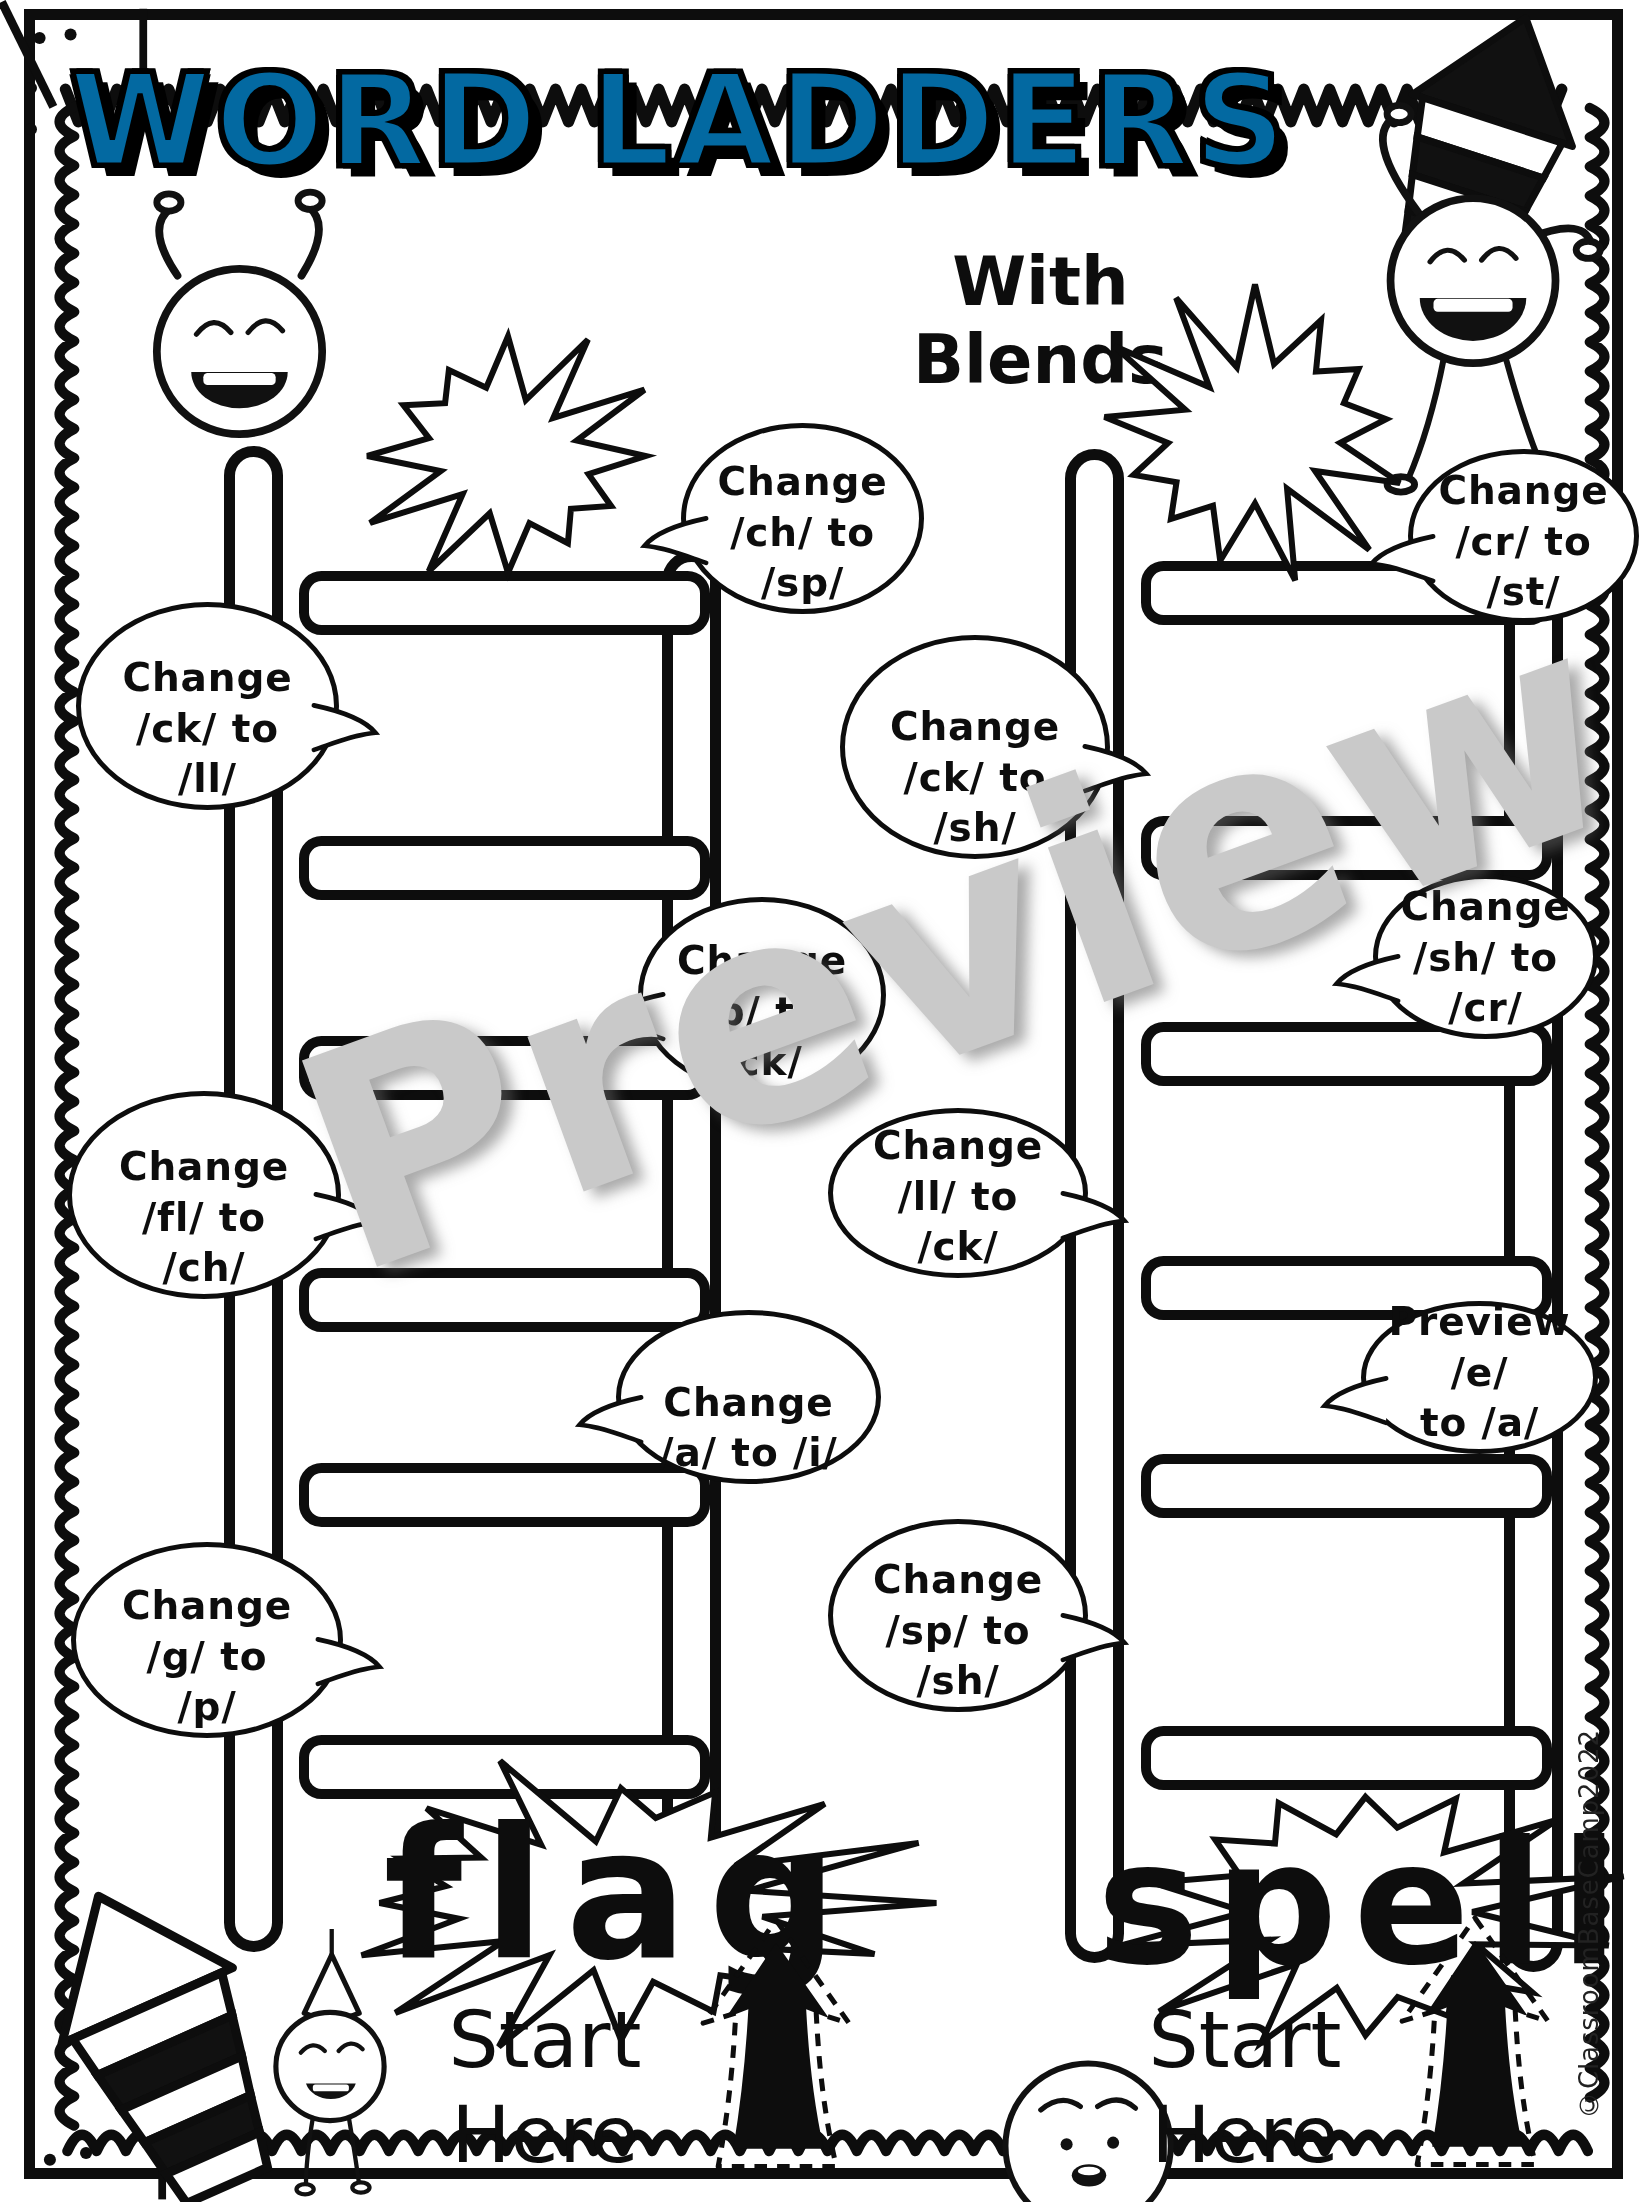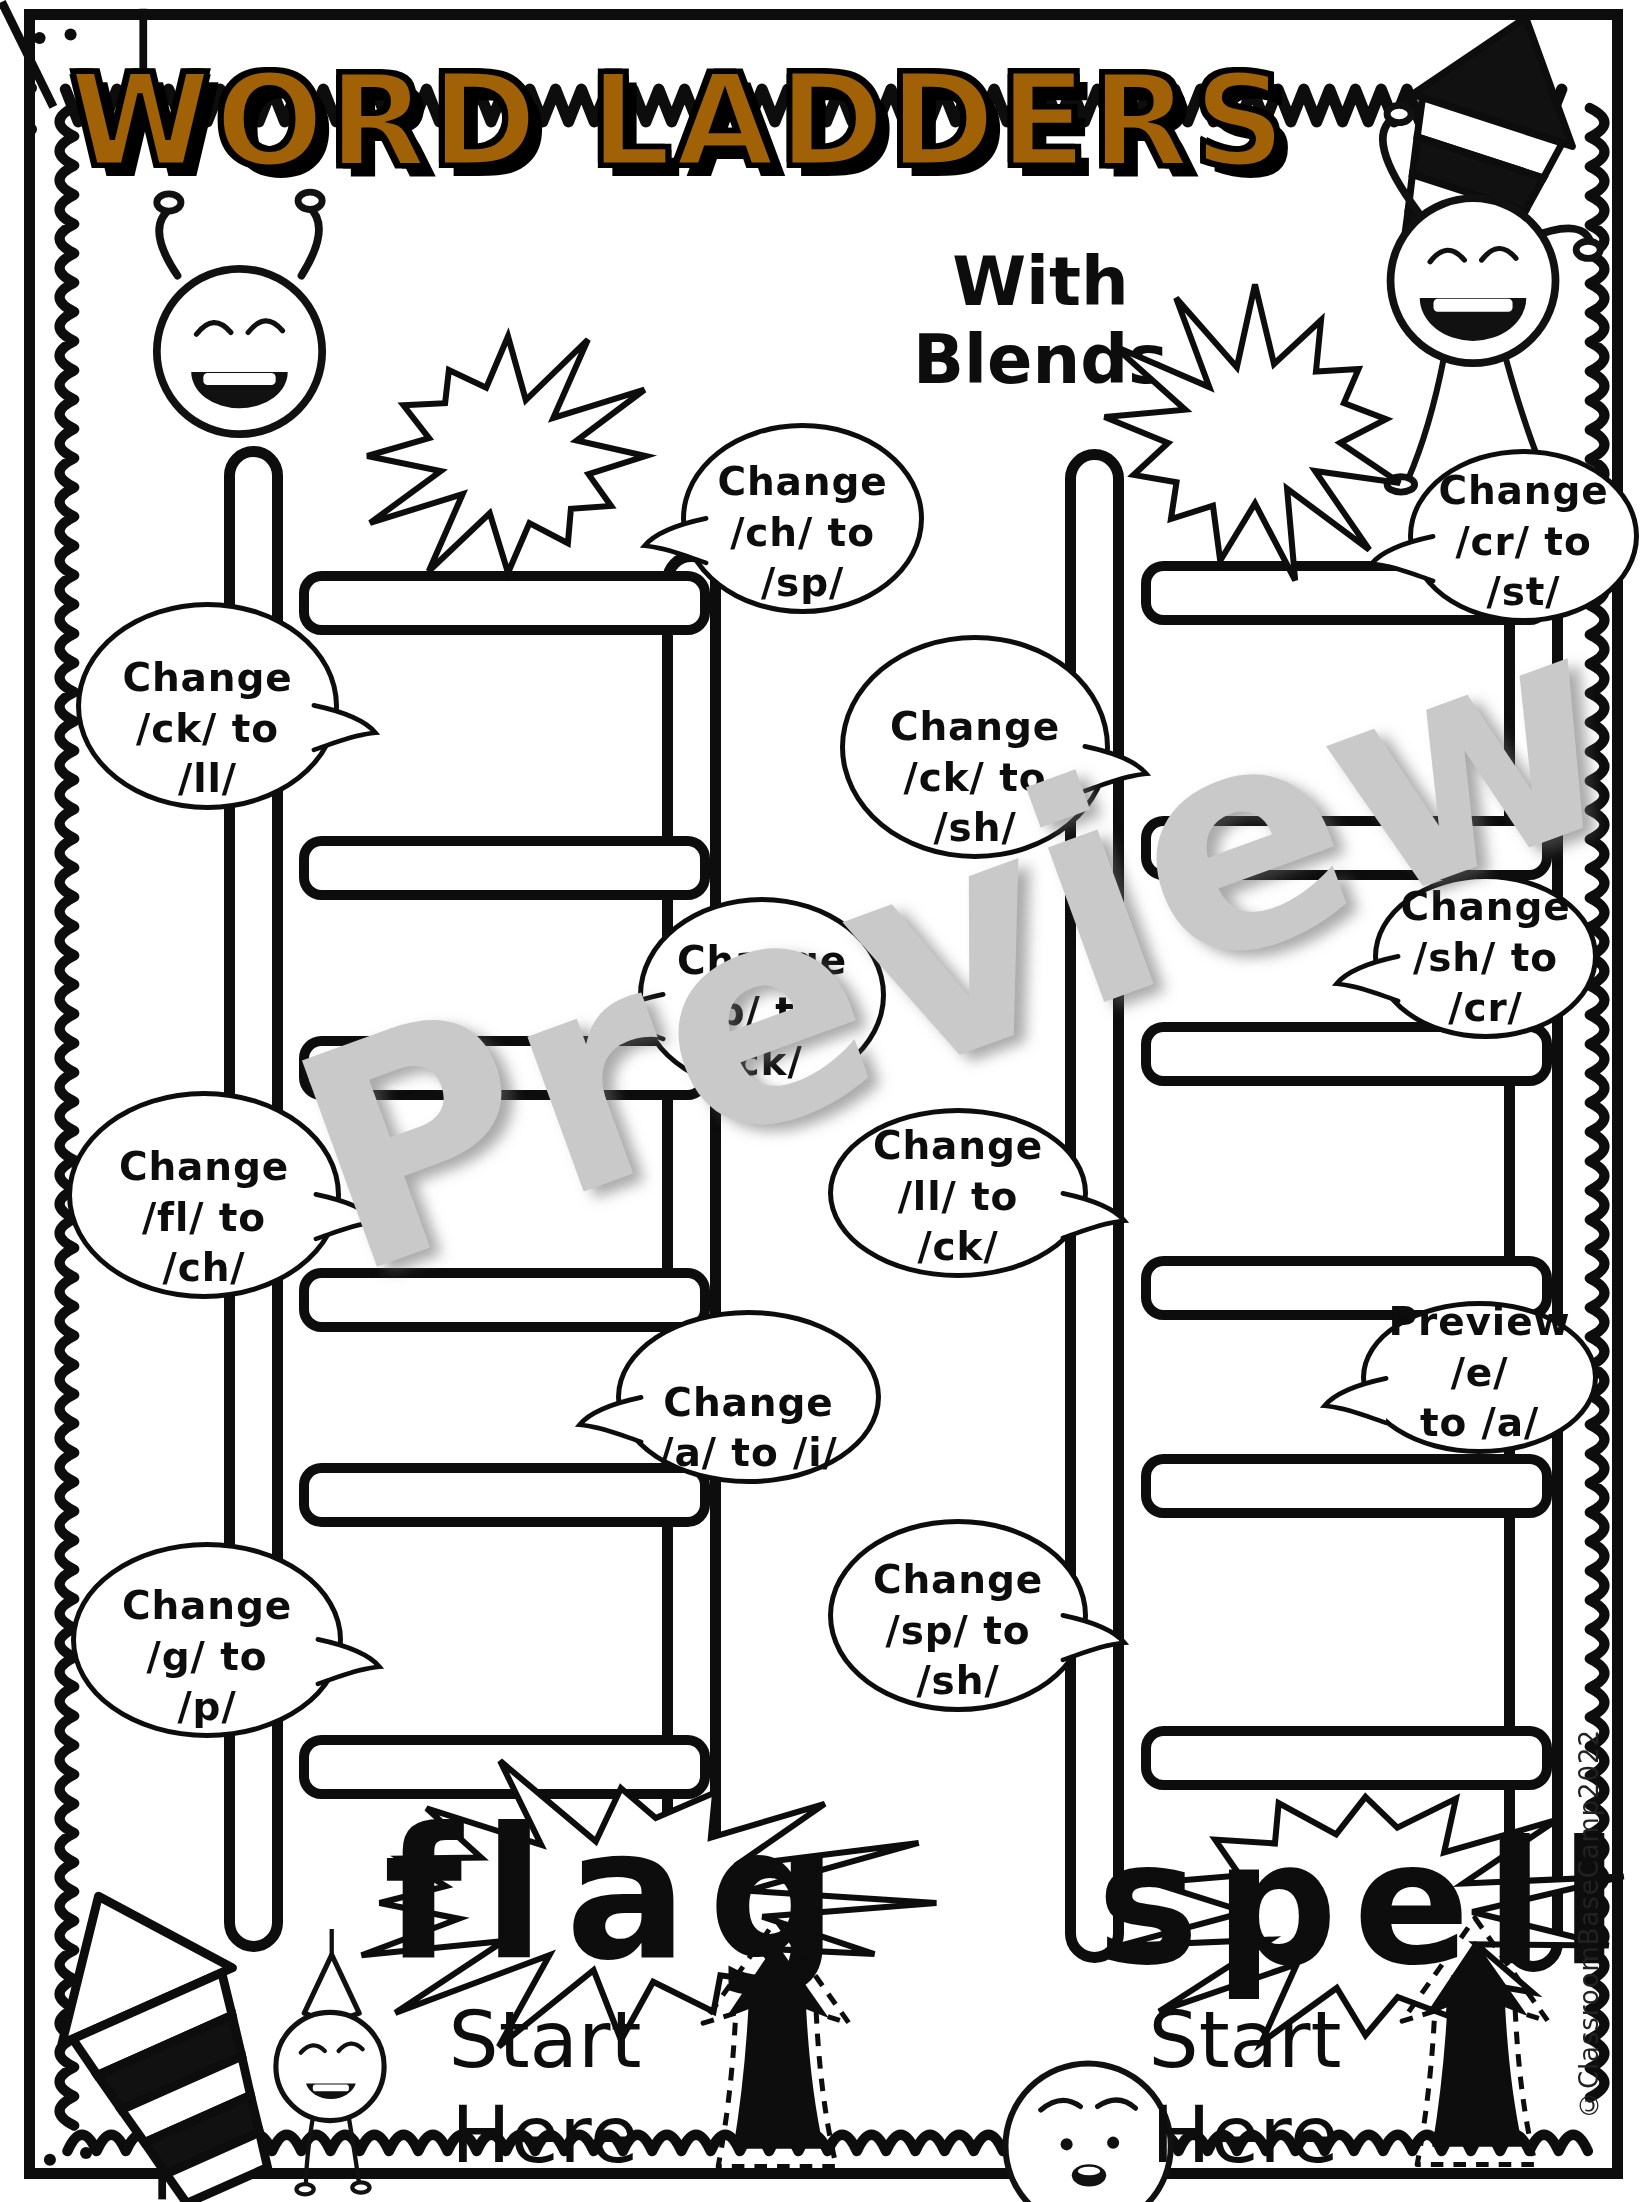--- a/index.html
+++ b/index.html
@@ -5,21 +5,21 @@
   html,body{margin:0;padding:0;background:#fff}
   #page{position:relative;width:1652px;height:2203px;background:#fff;overflow:hidden;
         font-family:"DejaVu Sans","Liberation Sans",sans-serif;color:#0d0d0d}
   .abs{position:absolute}
   svg{overflow:visible}
   
   #frame{left:24px;top:8.6px;width:1599px;height:2170px;border:11.2px solid #0d0d0d;box-sizing:border-box}
   .bpath{fill:none;stroke:#0d0d0d;stroke-width:12;stroke-linecap:round;stroke-linejoin:round}
   
   #title{left:69px;top:45px;width:1205px;text-align:right;font-size:129px;font-weight:800;
-         letter-spacing:3.4px;color:#a16207;-webkit-text-stroke:5.2px #000;white-space:nowrap;
+         letter-spacing:3.4px;color:#0369a1;-webkit-text-stroke:5.2px #000;white-space:nowrap;
          text-shadow:11.2px 11.2px 0 #000,-3.4px -3.4px 0 #000,3.4px -3.4px 0 #000,-3.4px 3.4px 0 #000,3.4px 3.4px 0 #000}
   #subtitle{left:817px;top:243px;width:447px;text-align:center;font-size:67px;font-weight:700}
   
   .rail{position:absolute;background:#fff;border:11.2px solid #0d0d0d;border-radius:31px;box-sizing:border-box}
   .rung{position:absolute;background:#fff;border:10.3px solid #0d0d0d;border-radius:22.4px;box-sizing:border-box;height:64px;width:411px}
   .star{fill:#fff;stroke:#0d0d0d;stroke-width:7;stroke-linejoin:miter}
   .word-box{display:flex;align-items:center;justify-content:center;font-weight:700}
   
   .bubble{position:absolute;background:#fff;border:5.2px solid #0d0d0d;border-radius:50%;
           display:flex;align-items:flex-end;justify-content:center;z-index:5;box-sizing:border-box}

